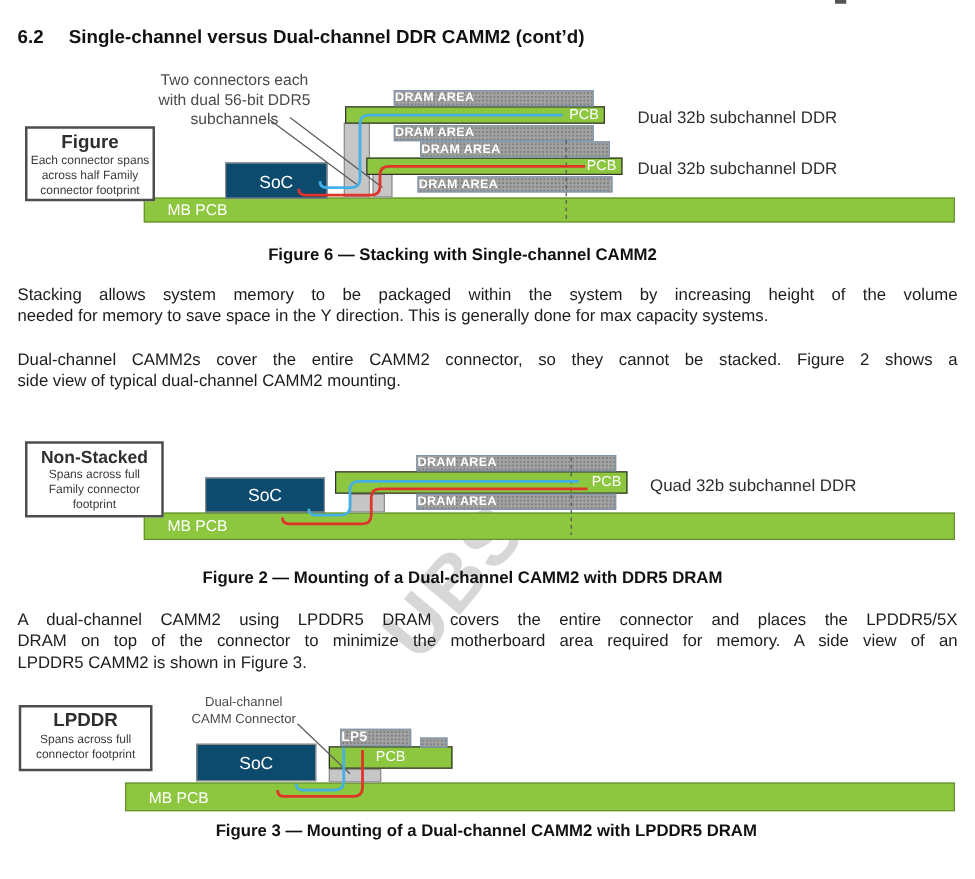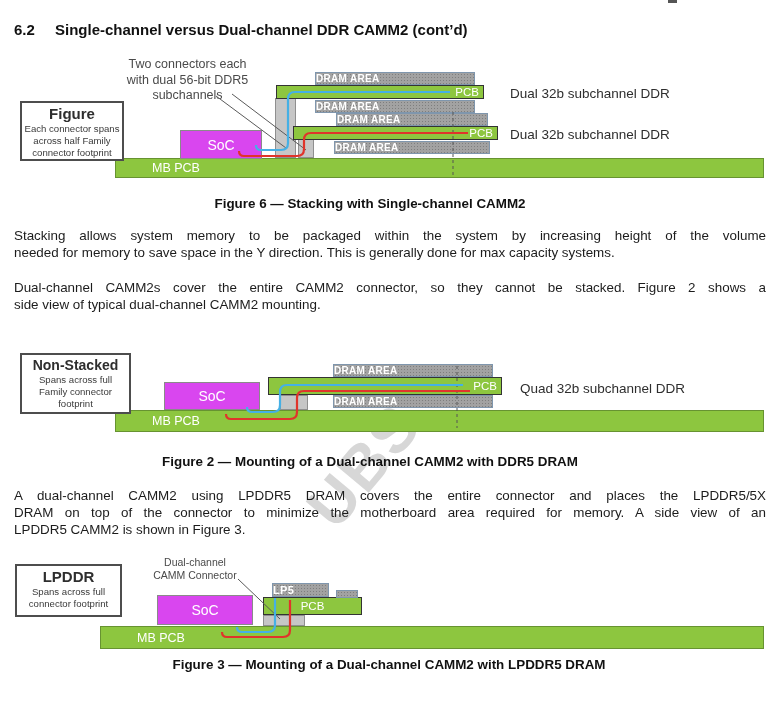--- a/index.html
+++ b/index.html
@@ -19,26 +19,26 @@
 
   
   .callout{position:absolute; background:#ffffff; border:2px solid #4d4d4d;
            text-align:center; color:#2e2e2e; z-index:2;}
   .callout .t{font-weight:bold; font-size:15px; line-height:18px; padding-top:2px;}
   .callout .t2{font-weight:bold; font-size:14px; line-height:17px; padding-top:2px;}
   .callout .l{font-size:9.6px; line-height:11.8px; color:#3a3a3a;}
 
   
   .mbpcb{position:absolute; background:#8dc63f; border:1px solid #679331; z-index:1;
-         color:#ffffff; font-size:12.5px; display:flex; align-items:center; padding-left:36px; box-sizing:border-box;text-align:right;}
+         color:#ffffff; font-size:12.5px; display:flex; align-items:center; padding-left:18px; box-sizing:border-box;text-align:right;}
   .gbar{position:absolute; background:#8dc63f; border:1px solid #333; z-index:2;
         color:#ffffff; font-size:11.5px; display:flex; align-items:center; justify-content:flex-end;
         padding-right:4px; box-sizing:border-box;}
   .gbar.center{justify-content:center; padding-right:0;}
-  .soc{position:absolute; background:#d946ef; border:1px solid #8a8a8a; z-index:2;
+  .soc{position:absolute; background:#0c4a6e; border:1px solid #8a8a8a; z-index:2;
        color:#ffffff; font-size:14px; display:flex; align-items:center; justify-content:center; box-sizing:border-box;}
   .dram{position:absolute; background-color:#a2a2a2;
         background-image:radial-gradient(#7e7e7e 0.8px, rgba(0,0,0,0) 0.9px);
         background-size:3px 3px; border:1px solid #7f96ad; z-index:2;
         color:#ffffff; font-size:10px; font-weight:bold; letter-spacing:0.3px;
         display:flex; align-items:center; justify-content:flex-start; box-sizing:border-box;}
   .pillar{position:absolute; background:#c6c6c6; border:1px solid #8f8f8f; z-index:1; box-sizing:border-box;}
   .annot{position:absolute; text-align:center; color:#4a4a4a; z-index:2;}
 
   .watermark{position:absolute; left:278px; top:400px; width:170px; height:130px;

